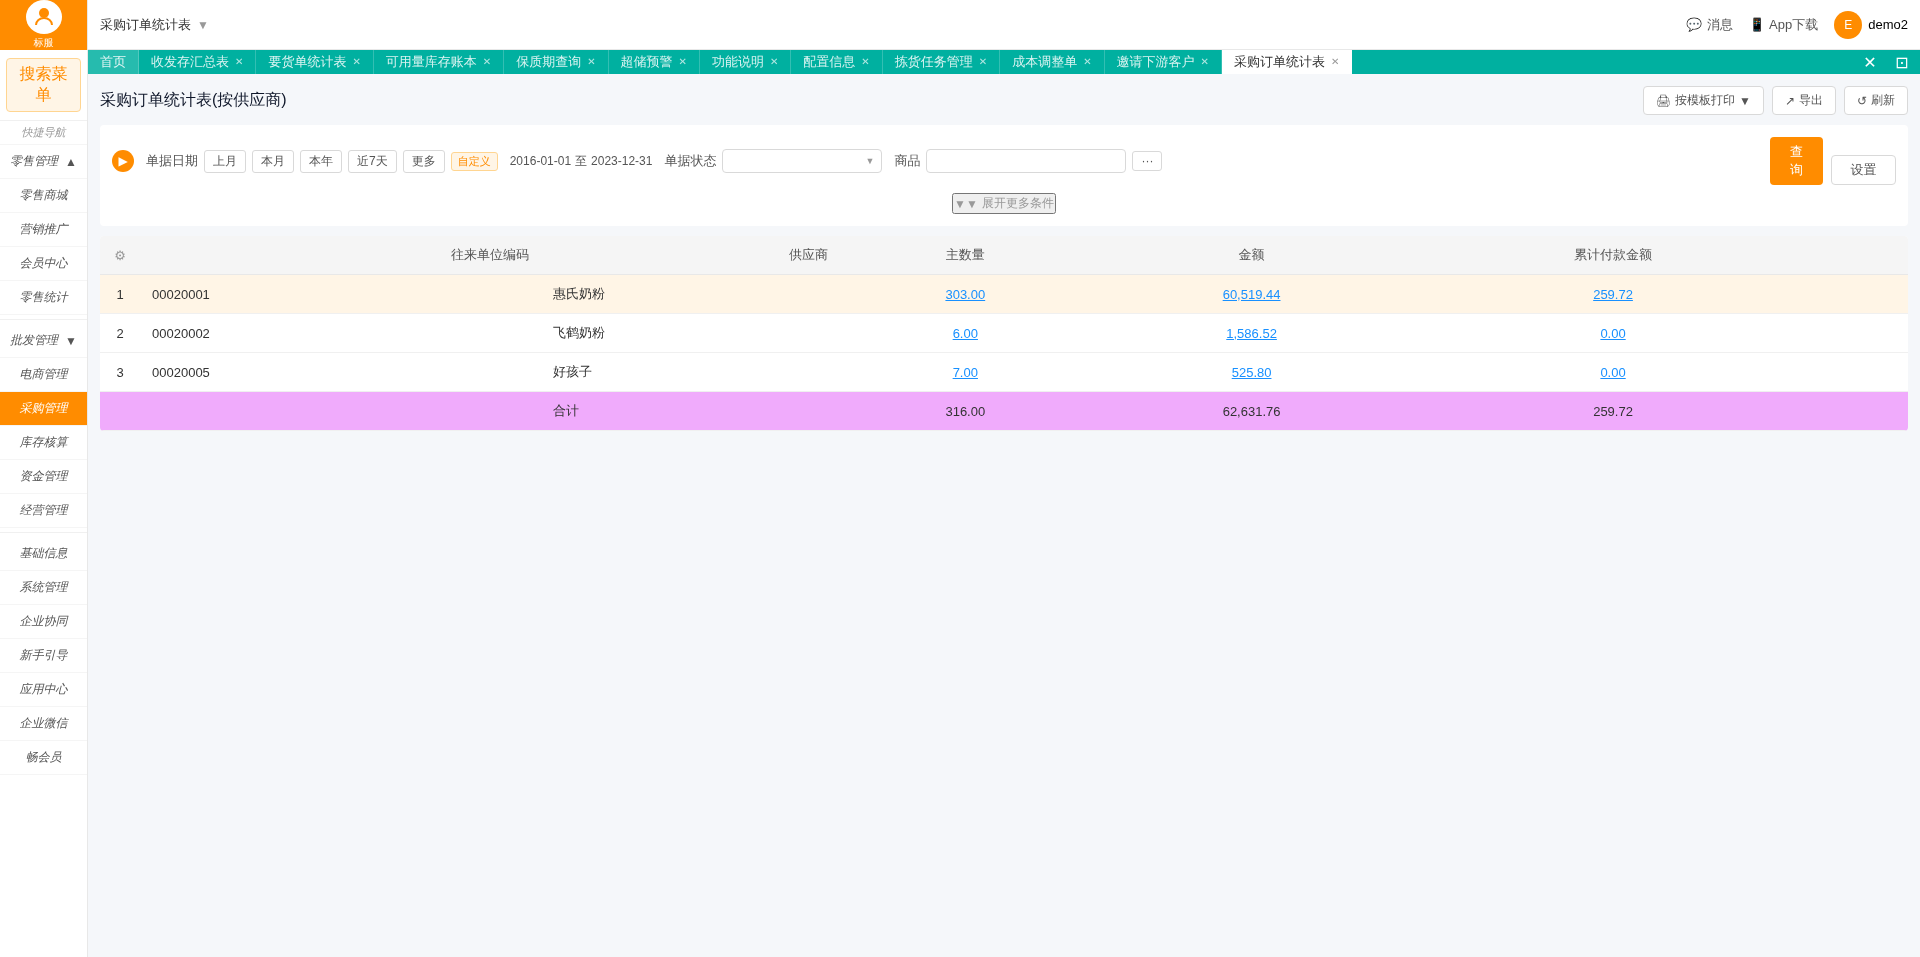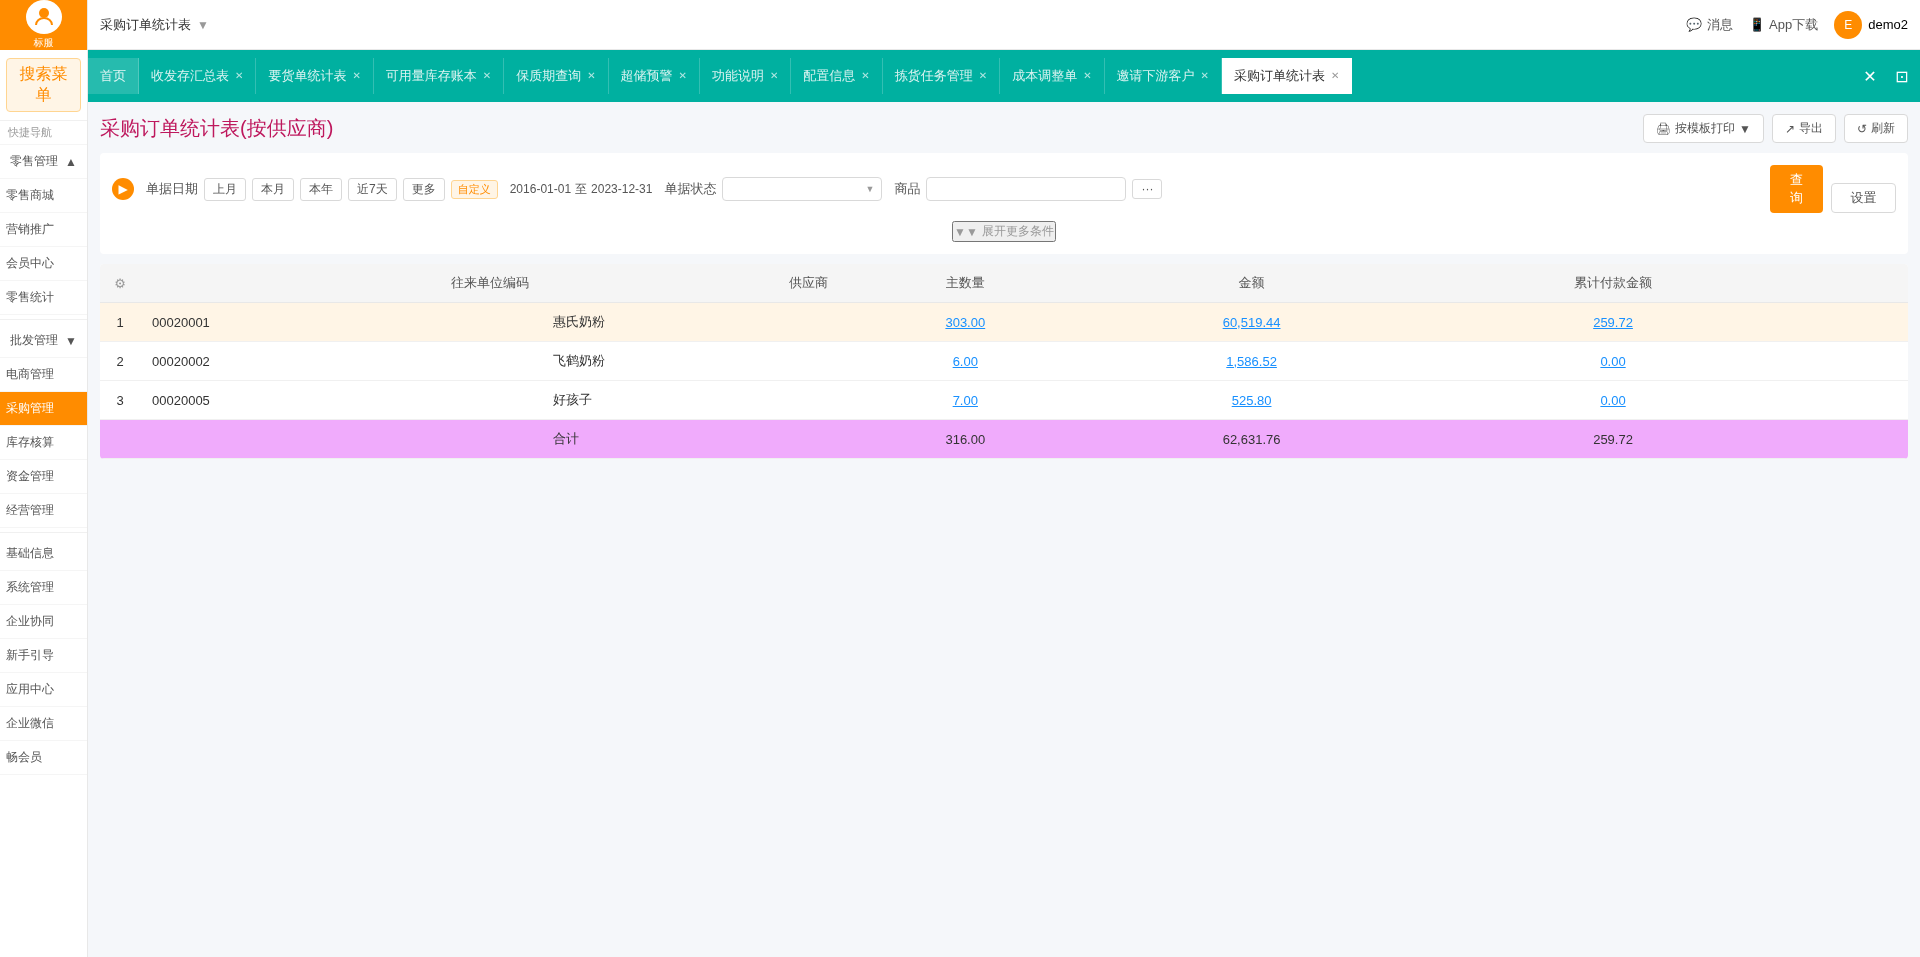--- a/index.html
+++ b/index.html
@@ -6,53 +6,53 @@
     body { font-family: 'Microsoft YaHei', Arial, sans-serif; font-size: 13px; background: #f5f5f5; display: flex; height: 957px; overflow: hidden; }
 
     
     .sidebar { width: 88px; background: #fff; border-right: 1px solid #e8e8e8; display: flex; flex-direction: column; height: 100%; flex-shrink: 0; }
     .sidebar-logo { height: 50px; background: #ff8c00; display: flex; align-items: center; justify-content: center; flex-direction: column; }
     .sidebar-logo-icon { width: 36px; height: 36px; background: #fff; border-radius: 50%; display: flex; align-items: center; justify-content: center; }
     .sidebar-logo-icon svg { width: 24px; height: 24px; }
     .sidebar-logo-text { color: #fff; font-size: 10px; margin-top: 2px; }
     .sidebar-search { padding: 8px 6px; border-bottom: 1px solid #f0f0f0; }
     .sidebar-search-btn { width: 100%; padding: 5px; background: #fff5e6; border: 1px solid #ffd591; border-radius: 4px; color: #ff8c00; font-size: 16px; cursor: pointer; text-align: center; }
-    .sidebar-item { padding: 8px 6px; text-align: left; cursor: pointer; color: #555; font-size: 12px; border-bottom: 1px solid #f5f5f5; }
+    .sidebar-item { padding: 8px 6px; text-align: center; cursor: pointer; color: #555; font-size: 12px; border-bottom: 1px solid #f5f5f5; font-style: italic; }
     .sidebar-item.active { background: #ff8c00; color: #fff; }
     .sidebar-item.with-arrow { display: flex; align-items: center; justify-content: space-between; padding: 8px 10px; }
     .sidebar-divider { height: 1px; background: #f0f0f0; margin: 4px 0; }
 
     
     .main { flex: 1; display: flex; flex-direction: column; overflow: hidden; }
 
     
     .topbar { height: 50px; background: #fff; border-bottom: 1px solid #e8e8e8; display: flex; align-items: center; padding: 0 12px; gap: 12px; }
     .topbar-title { flex: 1; display: flex; align-items: center; gap: 6px; }
     .topbar-title-text { font-size: 13px; color: #333; }
     .topbar-title-arrow { color: #999; font-size: 12px; }
     .topbar-actions { display: flex; align-items: center; gap: 16px; }
     .topbar-msg { display: flex; align-items: center; gap: 4px; color: #555; font-size: 13px; cursor: pointer; }
     .topbar-app { display: flex; align-items: center; gap: 4px; color: #555; font-size: 13px; cursor: pointer; }
     .topbar-user { display: flex; align-items: center; gap: 6px; cursor: pointer; }
     .topbar-avatar { width: 28px; height: 28px; border-radius: 50%; background: #ff8c00; display: flex; align-items: center; justify-content: center; color: #fff; font-size: 12px; }
 
     
-    .tabbar { height: 52px; background: #00b0a0; display: flex; align-items: center; overflow: hidden; padding-right: 4px; }
+    .tabbar { height: 24px; background: #00b0a0; display: flex; align-items: center; overflow: hidden; padding-right: 4px; }
     .tab { display: flex; align-items: center; padding: 0 12px; height: 36px; color: rgba(255,255,255,0.85); font-size: 13px; cursor: pointer; white-space: nowrap; border-right: 1px solid rgba(255,255,255,0.2); gap: 6px; flex-shrink: 0; }
     .tab.active { background: #fff; color: #333; }
     .tab-close { font-size: 10px; color: rgba(255,255,255,0.7); line-height: 1; }
     .tab.active .tab-close { color: #999; }
     .tab-home { background: rgba(255,255,255,0.15); }
     .tabbar-end { margin-left: auto; display: flex; align-items: center; gap: 4px; }
     .tabbar-end-btn { width: 28px; height: 28px; display: flex; align-items: center; justify-content: center; color: #fff; cursor: pointer; font-size: 16px; }
 
     
     .page-content { flex: 1; overflow: auto; background: #f5f7fa; padding: 12px; }
     .page-header { display: flex; align-items: center; justify-content: space-between; margin-bottom: 10px; }
-    .page-title { font-size: 20px; color: #be185d; font-weight: 500; }
+    .page-title { font-size: 16px; color: #0f172a; font-weight: 500; }
     .page-header-actions { display: flex; align-items: center; gap: 8px; }
     .btn-print { display: flex; align-items: center; gap: 4px; padding: 5px 12px; border: 1px solid #d9d9d9; background: #fff; border-radius: 4px; cursor: pointer; color: #555; font-size: 12px; }
     .btn-export { display: flex; align-items: center; gap: 4px; padding: 5px 12px; border: 1px solid #d9d9d9; background: #fff; border-radius: 4px; cursor: pointer; color: #555; font-size: 12px; }
     .btn-refresh { display: flex; align-items: center; gap: 4px; padding: 5px 12px; border: 1px solid #d9d9d9; background: #fff; border-radius: 4px; cursor: pointer; color: #555; font-size: 12px; }
 
     
     .filter-section { background: #fff; border-radius: 4px; padding: 12px; margin-bottom: 10px; }
     .filter-row { display: flex; align-items: center; gap: 12px; flex-wrap: wrap; }
     .filter-toggle { width: 22px; height: 22px; background: #ff8c00; border-radius: 50%; display: flex; align-items: center; justify-content: center; color: #fff; font-size: 12px; cursor: pointer; flex-shrink: 0; }
     .filter-group { display: flex; align-items: center; gap: 6px; }

